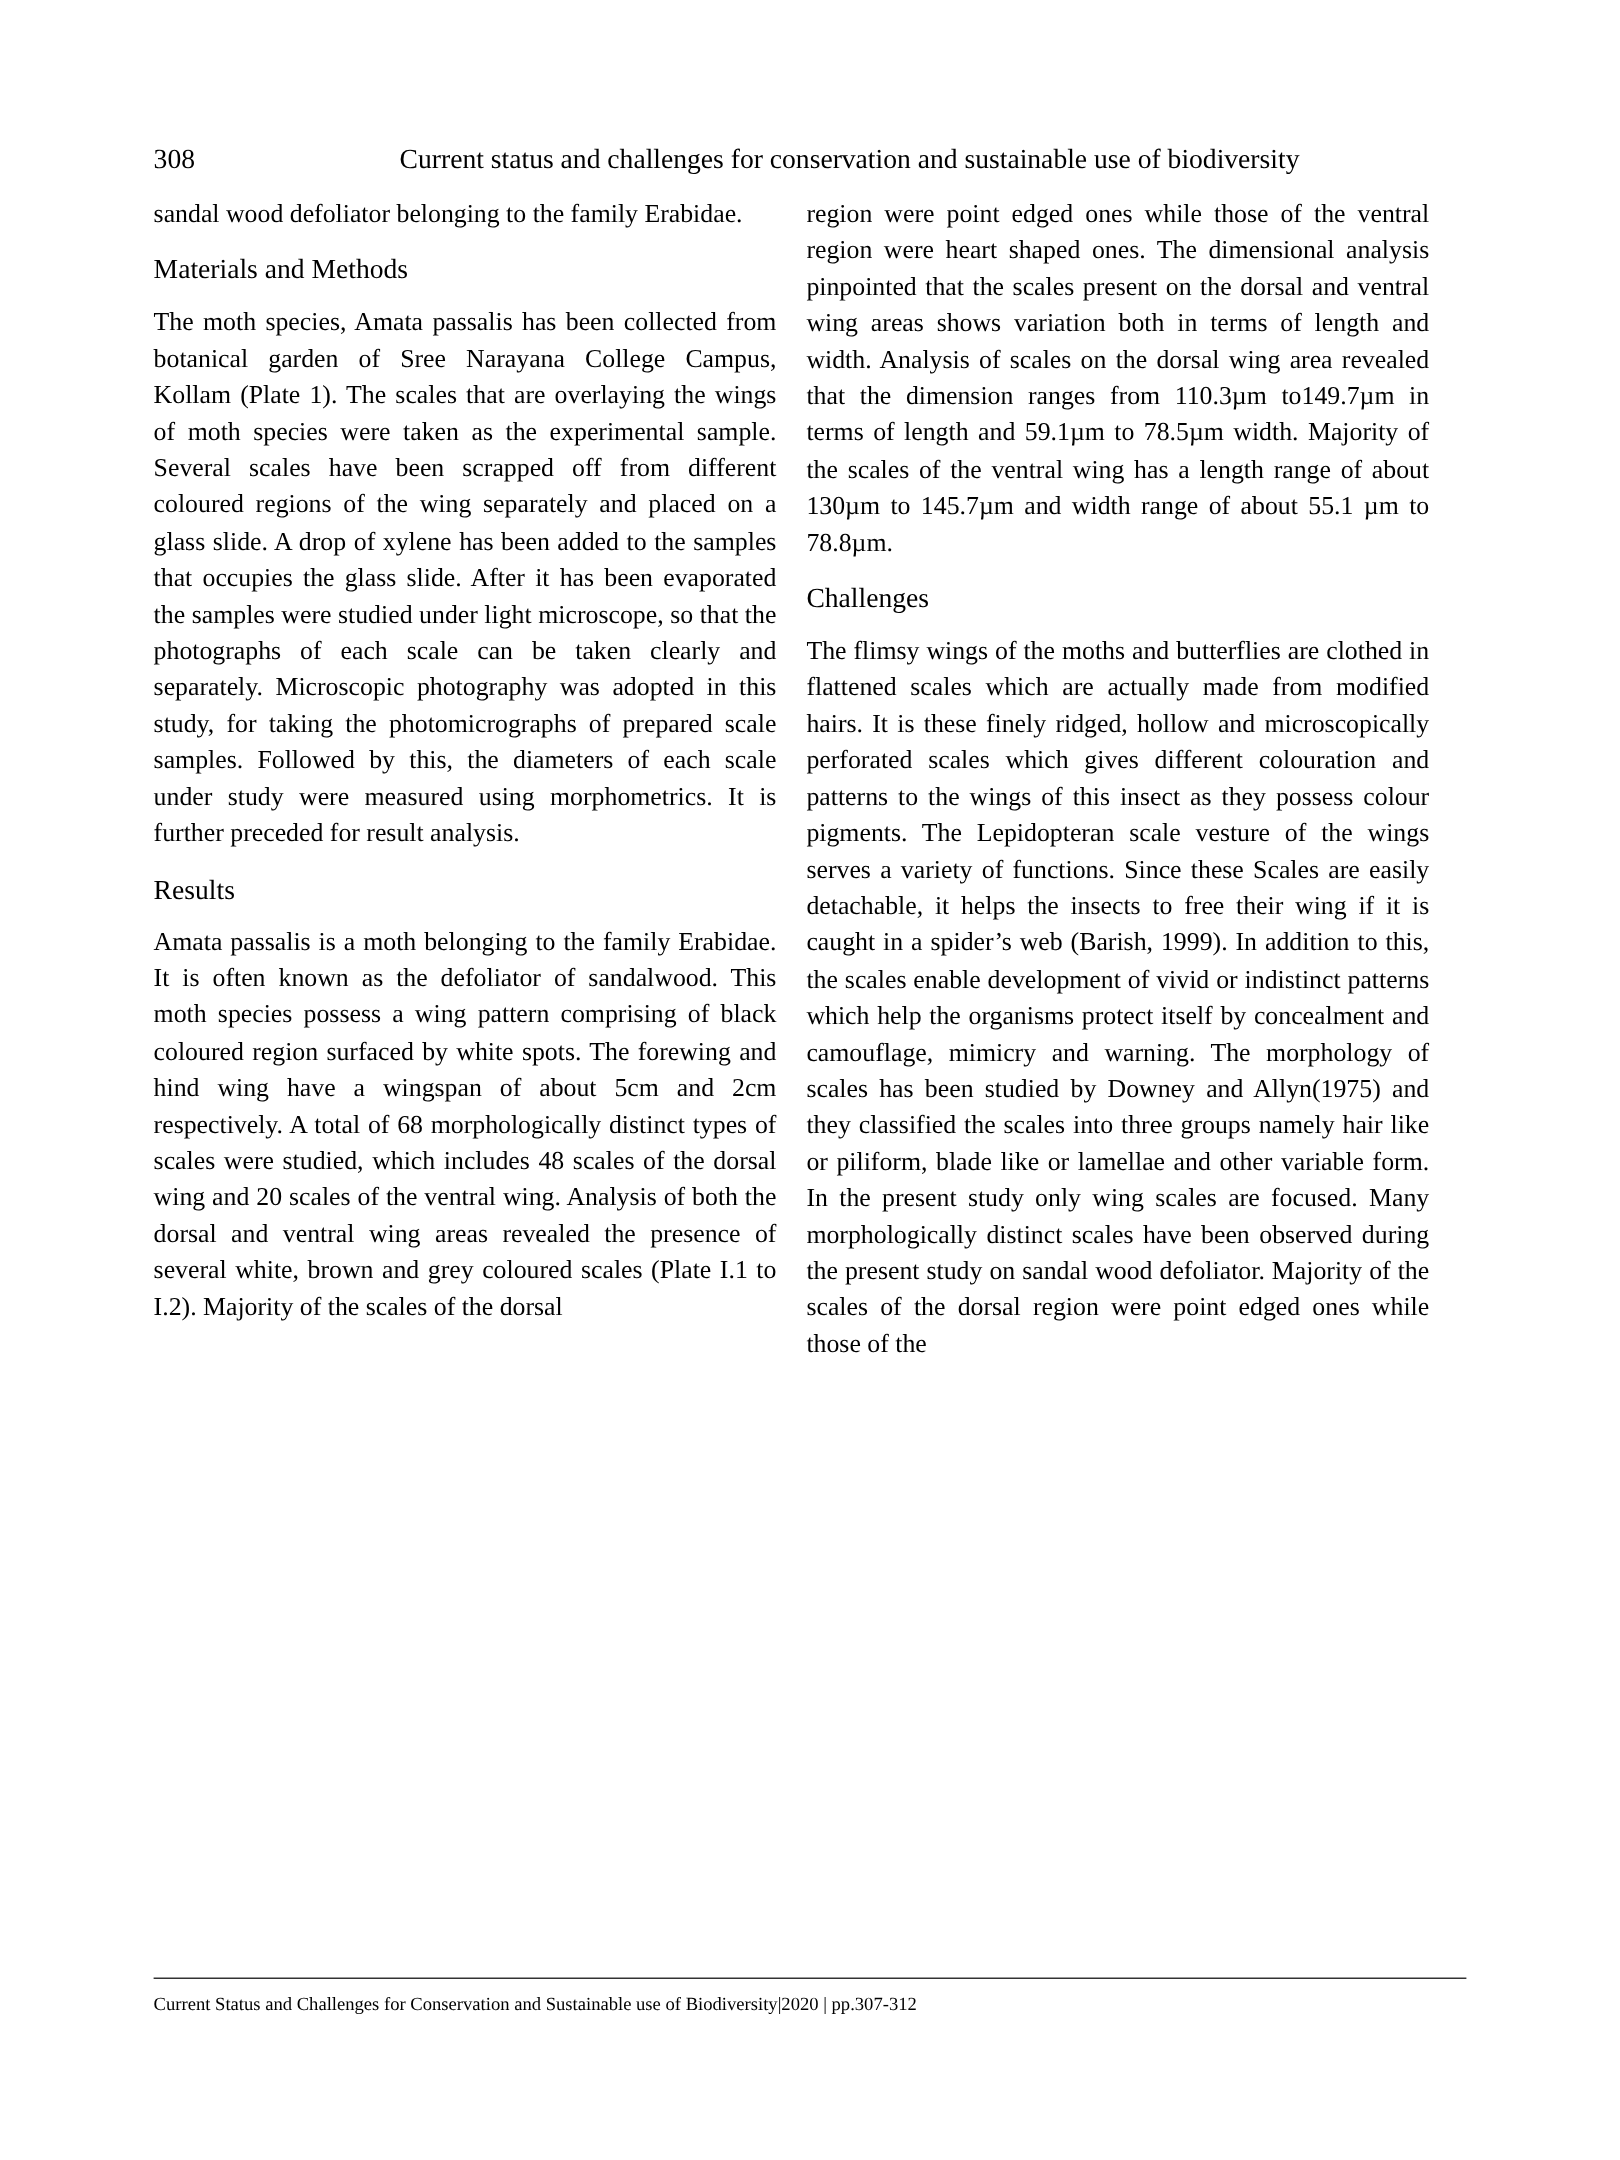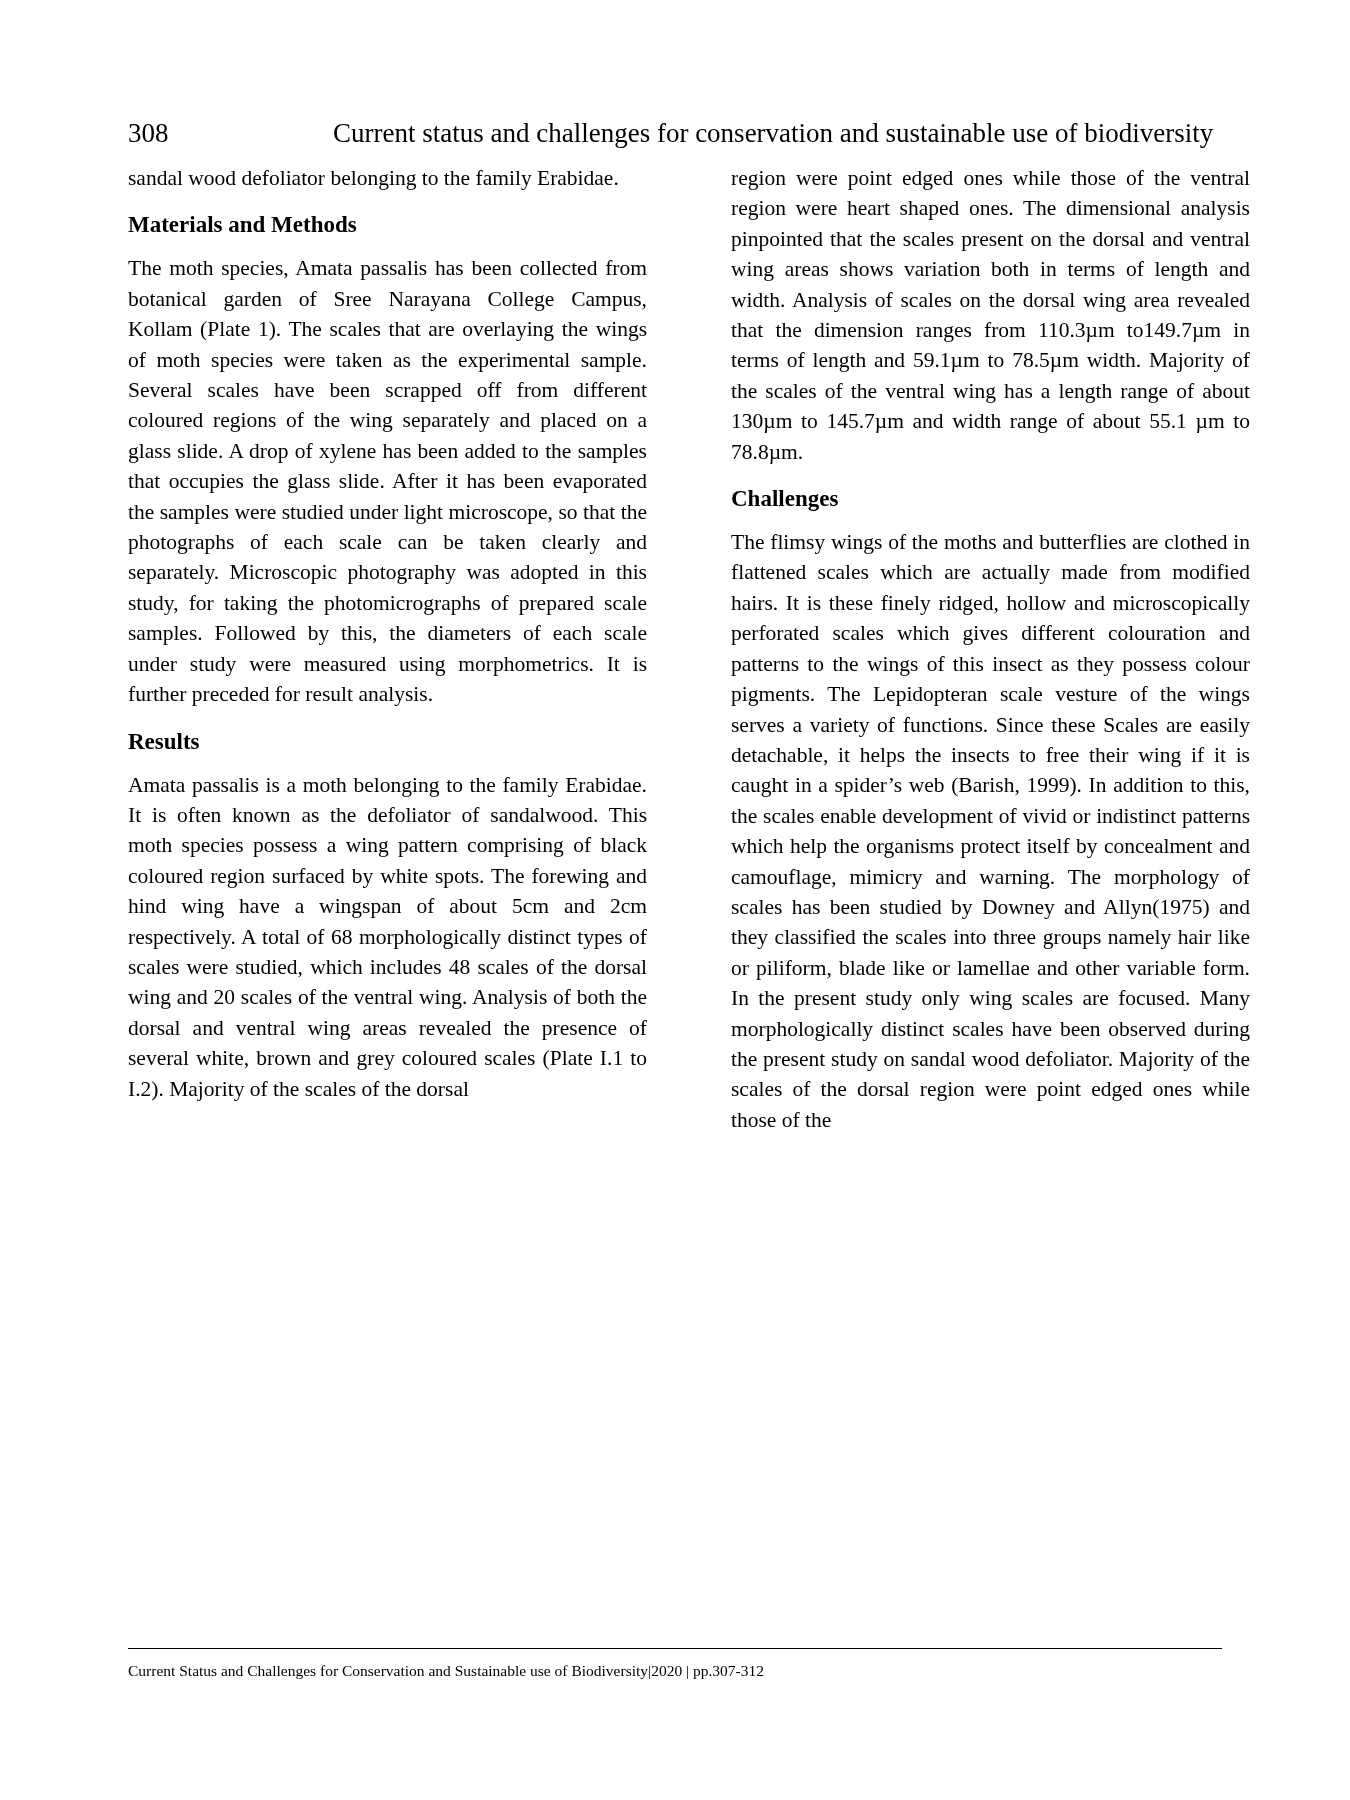--- a/index.html
+++ b/index.html
@@ -18,21 +18,21 @@
     overflow: hidden;
   }
 
   
   .running-head {
     position: absolute;
     top: 118px;
     left: 128px;
     right: 128px;
     height: 30px;
-    font-size: 27px;
+    font-size: 23px;
     line-height: 30px;
     white-space: nowrap;
   }
   .running-head .folio {
     position: absolute;
     left: 0;
     top: 0;
   }
   .running-head .head-title {
     position: absolute;
@@ -41,39 +41,39 @@
   }
 
   
   .columns {
     position: absolute;
     top: 163px;
     left: 128px;
     width: 1094px;
     height: 1220px;
     display: flex;
-    gap: 84px;
+    gap: 25px;
   }
   .col {
     width: 519px;
     flex: 0 0 519px;
   }
 
   p.body-text {
     margin: 0 0 0 0;
     font-size: 21.5px;
     line-height: 30.4px;
     text-align: justify;
     text-justify: inter-word;
     hyphens: none;
   }
   h2.section-head {
     margin: 17px 0 13px 0;
     font-size: 23px;
-    font-weight: bold;
+    font-weight: normal;
     line-height: 30px;
     text-align: left;
   }
   .italic { }
 
   
   .footer-rule {
     position: absolute;
     left: 128px;
     top: 1648px;

